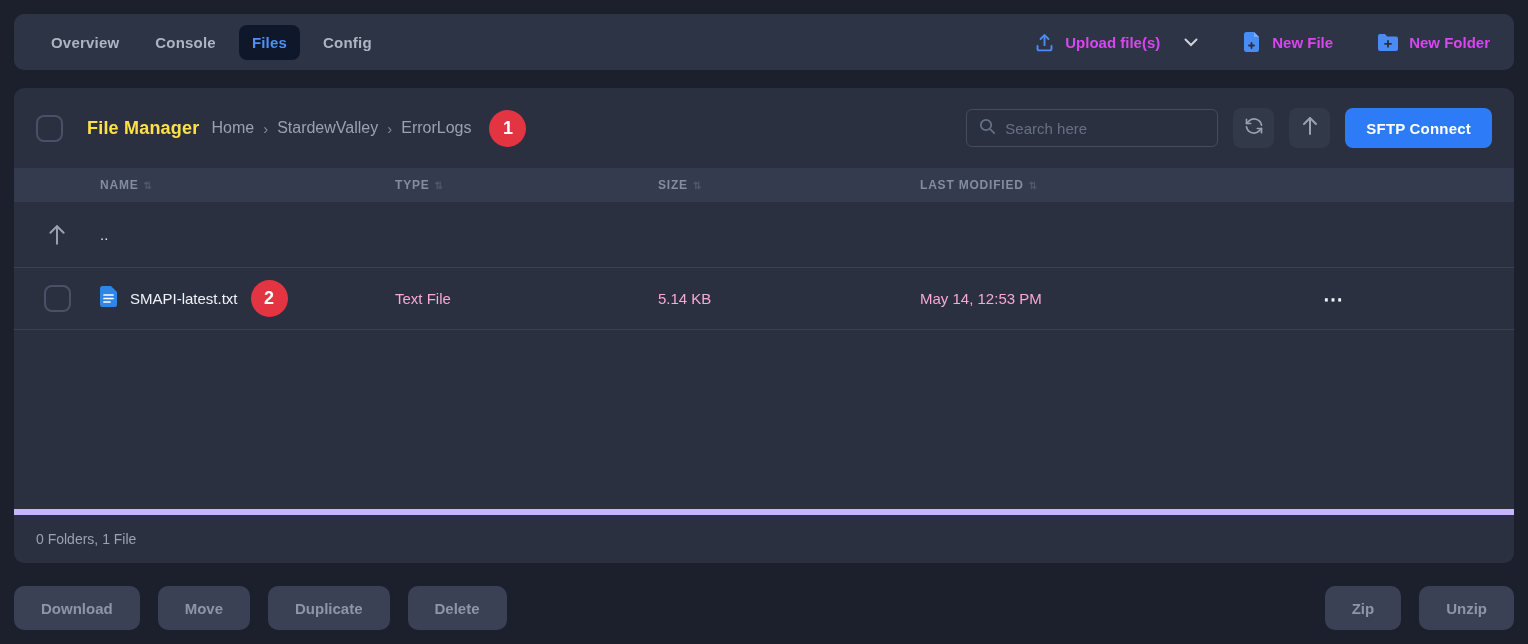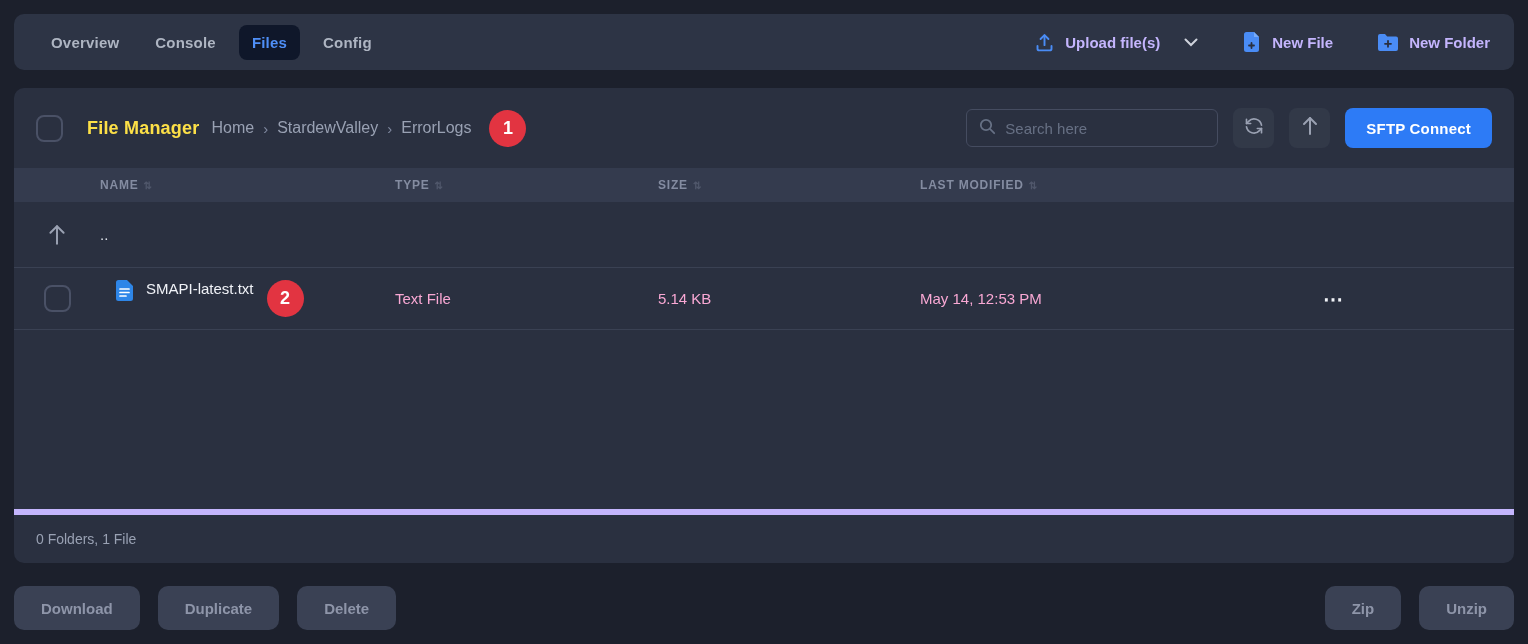--- a/index.html
+++ b/index.html
@@ -5,21 +5,21 @@
   * { margin:0; padding:0; box-sizing:border-box; }
   html,body { width:1528px; height:644px; background:#1c202c; font-family:"Liberation Sans", sans-serif; overflow:hidden; }
   .wrap { padding:14px; height:100%; display:flex; flex-direction:column; }
 
   
   .navbar { height:56px; background:#2d3445; border-radius:10px; display:flex; align-items:center; padding:0 24px; flex-shrink:0; }
   .tabs { display:flex; align-items:center; gap:10px; }
   .tab { color:#aeb5c2; font-size:15px; font-weight:600; padding:9px 13px; border-radius:8px; cursor:pointer; letter-spacing:.2px; }
   .tab.active { background:#0f172a; color:#4f8ff7; }
   .nav-actions { margin-left:auto; display:flex; align-items:center; gap:44px; }
-  .nav-action { display:flex; align-items:center; gap:10px; color:#c4b5fd; font-size:15px; font-weight:700; cursor:pointer; }
+  .nav-action { display:flex; align-items:center; gap:10px; color:#d946ef; font-size:15px; font-weight:700; cursor:pointer; }
   .nav-action svg { display:block; }
   .chev { margin-left:14px; }
 
   
   .panel { margin-top:18px; background:#2a3040; border-radius:10px; height:477px; display:flex; flex-direction:column; overflow:hidden; }
 
   .panel-head { height:80px; display:flex; align-items:center; padding:0 22px; flex-shrink:0; }
   .checkbox { width:27px; height:27px; border:2px solid #4a5166; border-radius:8px; flex-shrink:0; cursor:pointer; }
   .fm-title { color:#fde047; font-size:18px; font-weight:700; margin-left:24px; letter-spacing:.2px; }
   .crumbs { display:flex; align-items:center; gap:9px; margin-left:12px; }
@@ -37,21 +37,21 @@
 
   
   .grid-row { display:grid; grid-template-columns:86px 295px 263px 262px 234px 1fr; align-items:center; }
   .thead { background:#343b4e; height:34px; flex-shrink:0; }
   .th { color:#848ca1; font-size:12px; font-weight:700; letter-spacing:.8px; display:flex; align-items:center; gap:5px; cursor:pointer; }
   .sort { font-size:10px; opacity:.35; }
   .row-parent { height:66px; border-bottom:1px solid #3a4153; cursor:pointer; }
   .cell-center { display:flex; justify-content:center; }
   .parent-label { color:#dfe3ea; font-size:15px; }
   .row-file { height:62px; border-bottom:1px solid #3a4153; }
-  .name-cell { display:flex; gap:13px;margin-left:16px; }
+  .name-cell { display:flex; align-items:center; gap:13px; }
   .file-name { color:#f0f2f7; font-size:15px; cursor:pointer; }
   .cell-text { color:#f9a8d4; font-size:15px; }
   .row-menu { color:#f0f2f7; font-size:20px; font-weight:700; letter-spacing:2px; text-align:center; cursor:pointer; }
   .filler { flex:1; }
   .statusbar { border-top:6px solid #c4b5fd; height:54px; display:flex; align-items:center; padding:0 22px; flex-shrink:0; }
   .status-text { color:#99a1b3; font-size:14px; }
 
   
   .footer { margin-top:23px; display:flex; align-items:center; gap:18px; }
   .f-btn { height:44px; padding:0 27px; background:#3a4154; border:none; border-radius:10px; color:#8e95a9; font-size:15px; font-weight:600; cursor:pointer; font-family:"Liberation Sans", sans-serif; }
@@ -210,20 +210,21 @@
 
     <div class="filler"></div>
 
     <div class="statusbar">
       <span class="status-text">0 Folders, 1 File</span>
     </div>
   </div>
 
   <div class="footer">
     <button class="f-btn">Download</button>
+    <button class="f-btn">Move</button>
     <button class="f-btn">Duplicate</button>
     <button class="f-btn">Delete</button>
     <div class="f-right">
       <button class="f-btn">Zip</button>
       <button class="f-btn">Unzip</button>
     </div>
   </div>
 
 </div>
 

